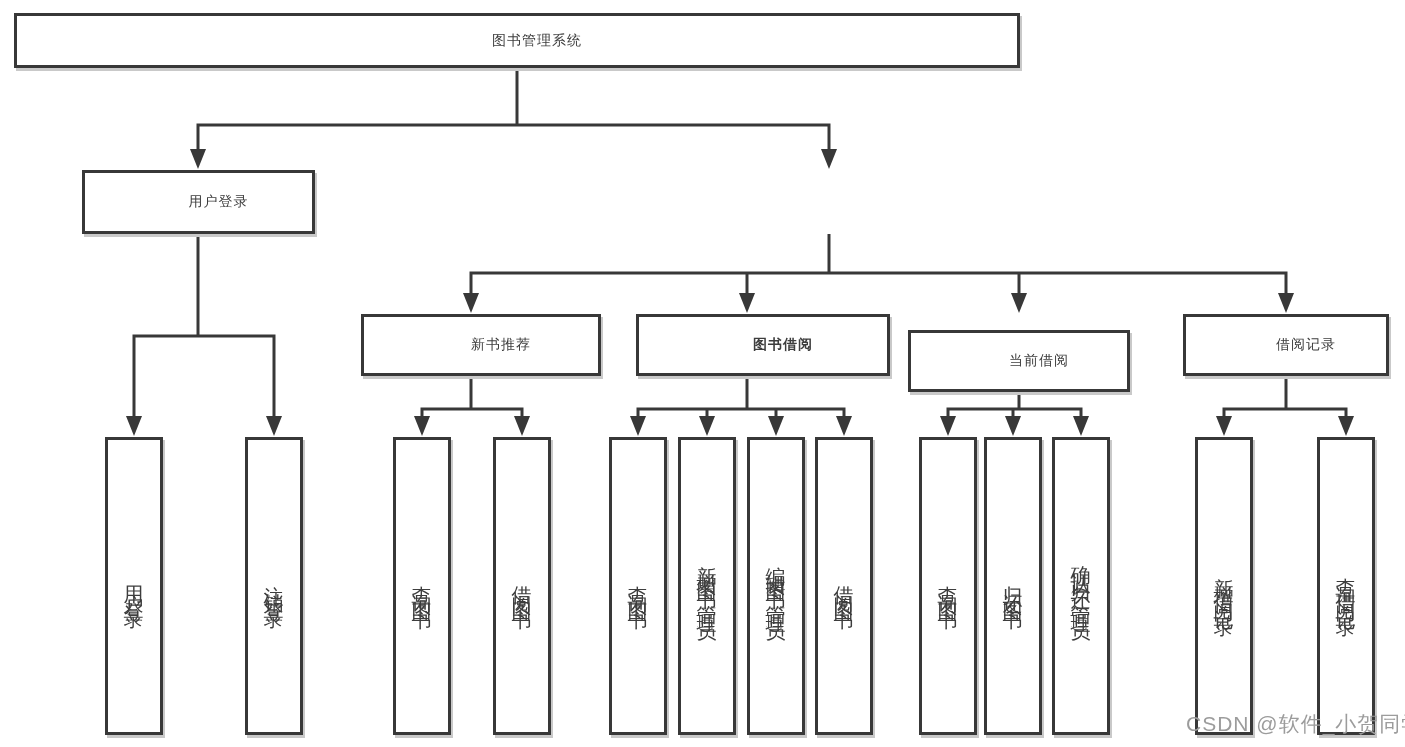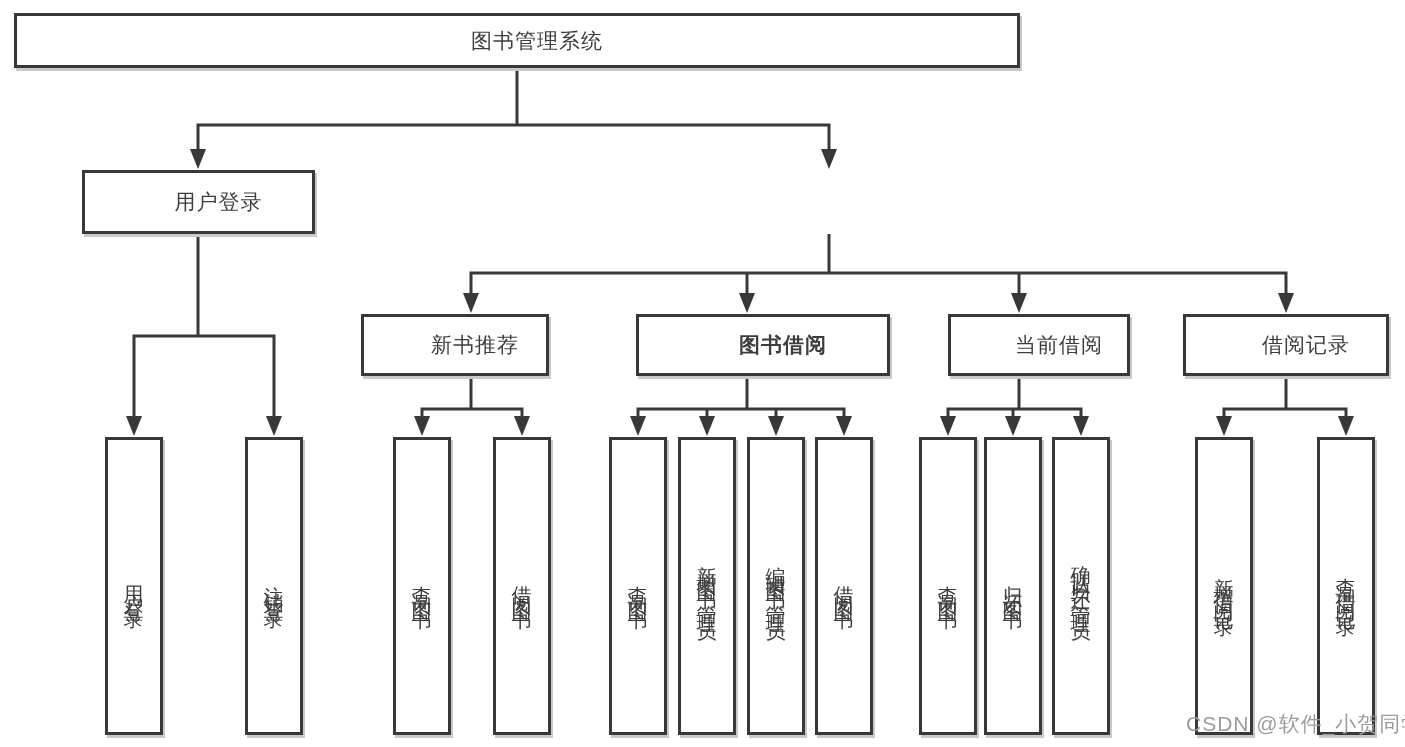--- a/index.html
+++ b/index.html
@@ -29,21 +29,21 @@
   .arrowhead { fill: var(--line, #383838); stroke: none; }
   .box {
     position: absolute;
     box-sizing: border-box;
     border: 3px solid var(--border, #383838);
     background: #ffffff;
     color: var(--text, #3d3d3d);
     display: flex;
     align-items: center;
     justify-content: center;
-    font-size: 21px;
+    font-size: 14px;
     letter-spacing: 1px;
     box-shadow: 2px 3px 0 #c9c9c9;
     z-index: 2;
     white-space: nowrap;
     padding-left: 40px;
   }
   .leaf {
     writing-mode: vertical-rl;
     text-orientation: mixed;
     font-size: 20px;
@@ -113,23 +113,23 @@
     <path class="connector" d="M1286,376 V409"></path>
     <path class="connector" d="M1224,420 V409 H1346 V420"></path>
     <polygon class="arrowhead" points="1216,416 1232,416 1224,436"></polygon>
     <polygon class="arrowhead" points="1338,416 1354,416 1346,436"></polygon>
   </svg>
 
   <div class="box" style="left:14px; top:13px; width:1006px; height:55px;">图书管理系统</div>
 
   <div class="box" style="left:82px; top:170px; width:233px; height:64px;">用户登录</div>
 
-  <div class="box" style="left:361px; top:314px; width:188px; height:62px;font-family:Liberation Mono, monospace;">新书推荐</div>
+  <div class="box" style="left:361px; top:314px; width:240px; height:62px;font-family:Liberation Mono, monospace;">新书推荐</div>
   <div class="box" style="left:636px; top:314px; width:254px; height:62px;font-weight:bold;">图书借阅</div>
-  <div class="box" style="left:908px; top:314px; width:182px; height:62px;margin-left:40px;">当前借阅</div>
+  <div class="box" style="left:908px; top:330px; width:222px; height:62px;">当前借阅</div>
   <div class="box" style="left:1183px; top:314px; width:206px; height:62px;">借阅记录</div>
 
   <div class="box leaf" style="left:105px; top:437px; width:58px; height:298px;">用户登录</div>
   <div class="box leaf" style="left:245px; top:437px; width:58px; height:298px;">注销登录</div>
 
   <div class="box leaf" style="left:393px; top:437px; width:58px; height:298px;">查询图书</div>
   <div class="box leaf" style="left:493px; top:437px; width:58px; height:298px;">借阅图书</div>
 
   <div class="box leaf" style="left:609px; top:437px; width:58px; height:298px;">查询图书</div>
   <div class="box leaf" style="left:678px; top:437px; width:58px; height:298px;">新增图书（管理员）</div>

